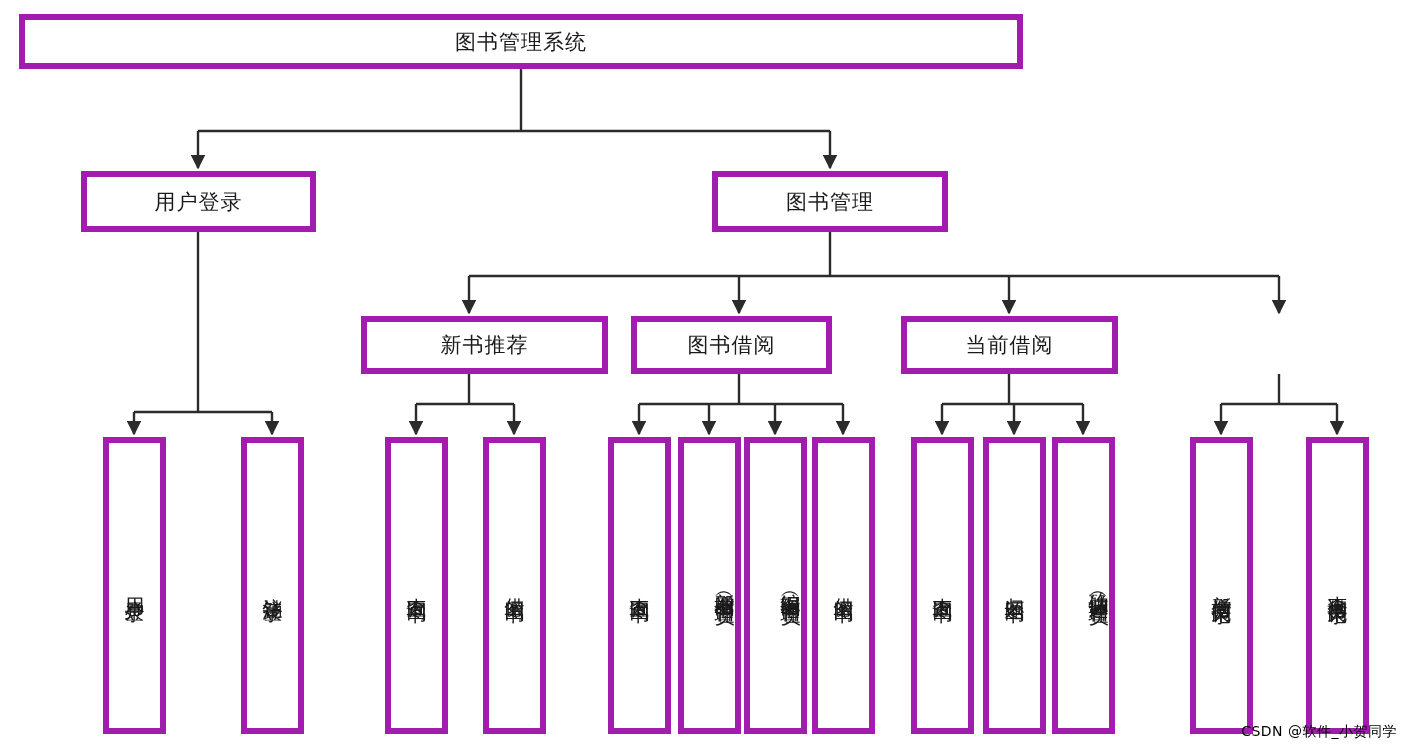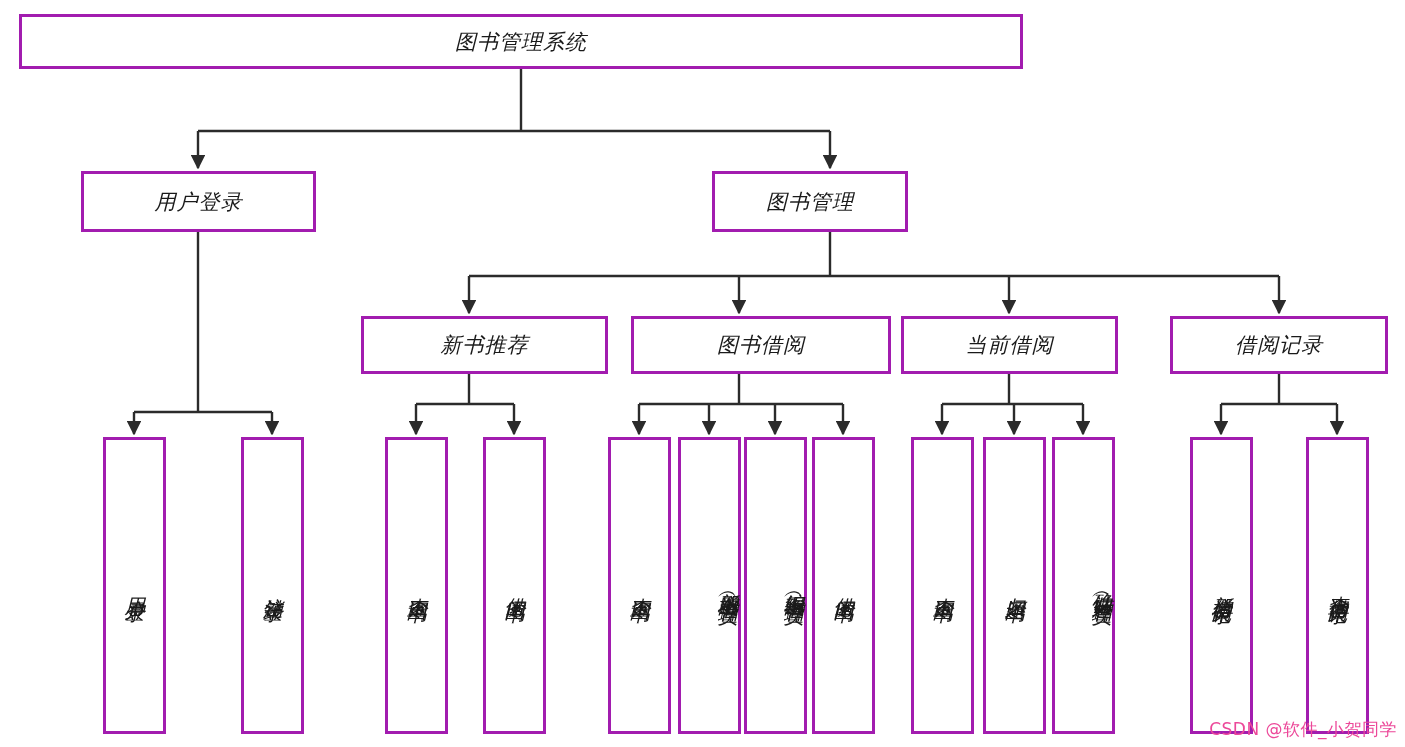--- a/index.html
+++ b/index.html
@@ -22,27 +22,26 @@
   svg#flow-svg {
     position: absolute;
     left: 0;
     top: 0;
     width: 1405px;
     height: 747px;
   }
   .node-box {
     position: absolute;
     box-sizing: border-box;
-    border: 3px solid #a21caf;
+    border: 6px solid #a21caf;
     background: #ffffff;
     display: flex;
     align-items: center;
     justify-content: center;
     color: #1a1a1a;
-    font-style: italic;
   }
   .node-box.horiz {
     font-size: 21px;
     letter-spacing: 1px;
   }
   .node-box.vert {
     writing-mode: vertical-rl;
     text-orientation: upright;
     font-size: 20px;
     letter-spacing: 2px;
@@ -56,22 +55,22 @@
     white-space: nowrap;
   }
   .node-box.vert .node-label {
     writing-mode: vertical-rl;
     text-orientation: upright;
   }
   #watermark {
     position: absolute;
     right: 8px;
     bottom: 6px;
-    font-size: 17px;
-    color: #ec4899;
+    font-size: 14px;
+    color: #000000;
     white-space: nowrap;
     letter-spacing: 0.5px;
     pointer-events: none;
   }
 </style>
 </head>
 <body>
 
 <div id="diagram-root">
 
@@ -128,35 +127,32 @@
     </g>
   </svg>
 
   <div class="node-box horiz" style="left:19px; top:14px; width:1004px; height:55px;">
     <span class="node-label">图书管理系统</span>
   </div>
 
   <div class="node-box horiz" style="left:81px; top:171px; width:235px; height:61px;">
     <span class="node-label">用户登录</span>
   </div>
-  <div class="node-box horiz" style="left:712px; top:171px; width:196px; height:61px;">
+  <div class="node-box horiz" style="left:712px; top:171px; width:236px; height:61px;">
     <span class="node-label">图书管理</span>
   </div>
 
   <div class="node-box horiz" style="left:361px; top:316px; width:247px; height:58px;">
     <span class="node-label">新书推荐</span>
   </div>
-  <div class="node-box horiz" style="left:631px; top:316px; width:260px; height:58px;">
+  <div class="node-box horiz" style="left:631px; top:316px; width:201px; height:58px;">
     <span class="node-label">图书借阅</span>
   </div>
   <div class="node-box horiz" style="left:901px; top:316px; width:217px; height:58px;align-items:center;">
     <span class="node-label">当前借阅</span>
-  </div>
-  <div class="node-box horiz" style="left:1170px; top:316px; width:218px; height:58px;">
-    <span class="node-label">借阅记录</span>
   </div>
 
   <div class="node-box vert" style="left:103px; top:437px; width:63px; height:297px;">
     <span class="node-label">用户登录</span>
   </div>
   <div class="node-box vert" style="left:241px; top:437px; width:63px; height:297px;">
     <span class="node-label">注销登录</span>
   </div>
   <div class="node-box vert" style="left:385px; top:437px; width:63px; height:297px;">
     <span class="node-label">查询图书</span>

